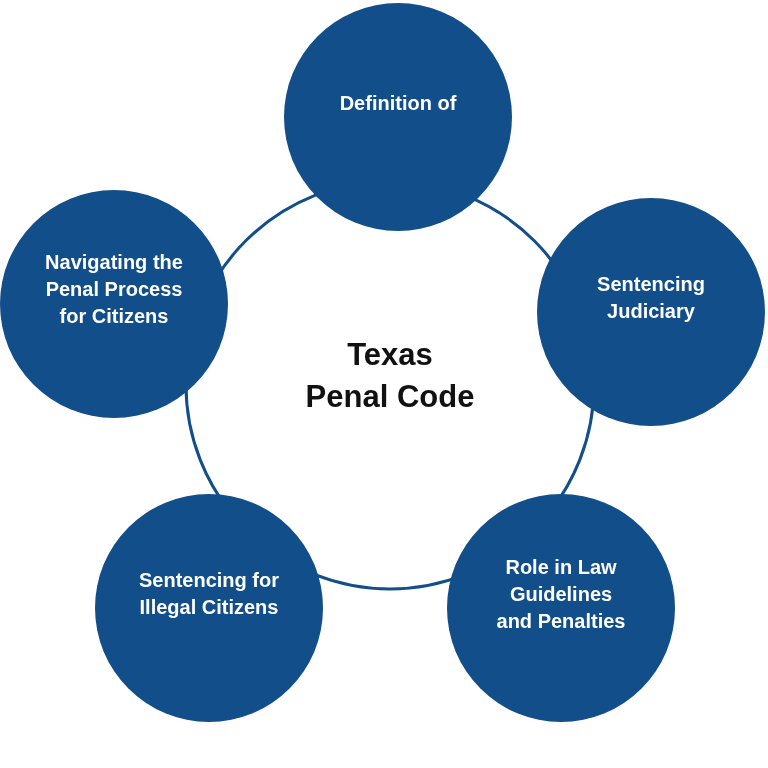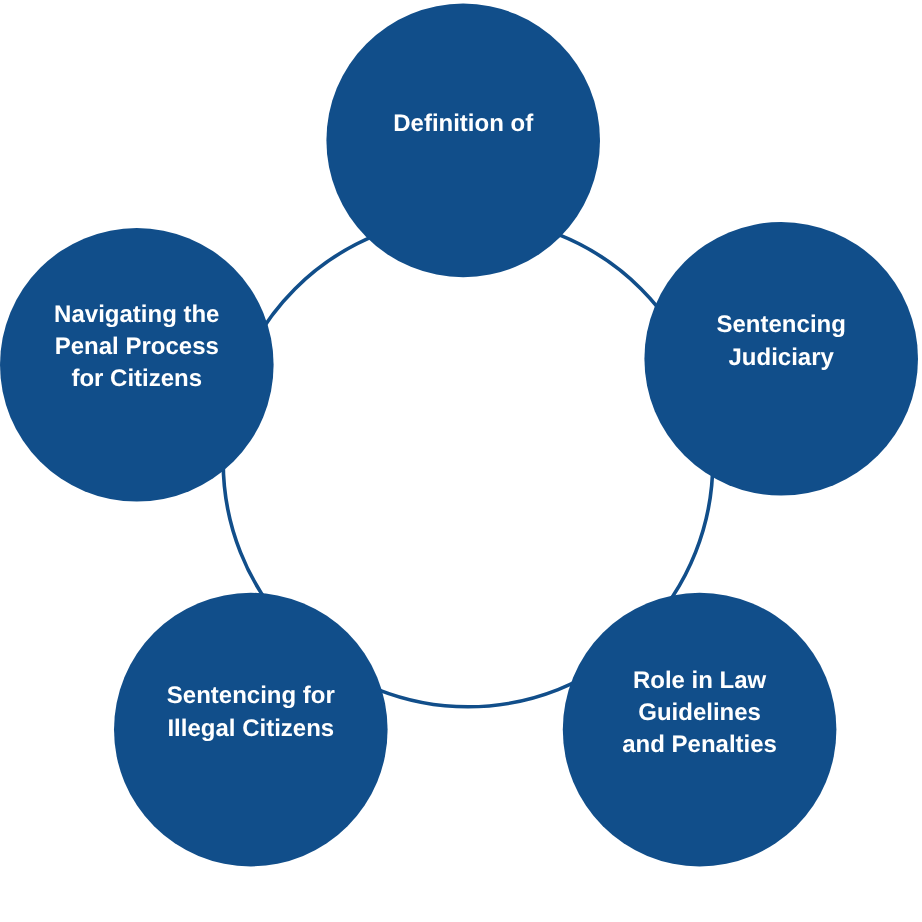--- a/index.html
+++ b/index.html
@@ -53,37 +53,41 @@
     .node .label {
       color: #ffffff;
       font-weight: bold;
       font-size: 20px;
       line-height: 27px;
       text-align: center;
       width: 190px;
       margin-top: -28px;
     }
     .node .label span { display: block; white-space: nowrap; }
-    #node-0 { left: 272px; top: 3px; }
-    #node-1 { left: 537px; top: 185px; }
-    #node-2 { left: 469px; top: 494px; }
+    #node-0 { left: 284px; top: 3px; }
+    #node-1 { left: 537px; top: 198px; }
+    #node-2 { left: 447px; top: 494px; }
     #node-3 { left: 95px;  top: 494px; }
     #node-4 { left: 0;   top: 190px; }
     #node-4 .label { margin-top: -30px; }
     #node-2 .label { margin-top: -28px; }
   </style>
 </head>
 <body>
 
 <div class="stage">
 
   <svg class="ring-layer" viewBox="0 0 768 768">
     <circle cx="390" cy="385" r="204" fill="none" stroke="#114e8a" stroke-width="3"></circle>
   </svg>
 
+  <div class="center-title">
+    <span>Texas</span>
+    <span>Penal Code</span>
+  </div>
 
   <div class="node" id="node-0">
     <div class="label">
       <span>Definition of</span>
     </div>
   </div>
 
   <div class="node" id="node-1">
     <div class="label">
       <span>Sentencing</span>

